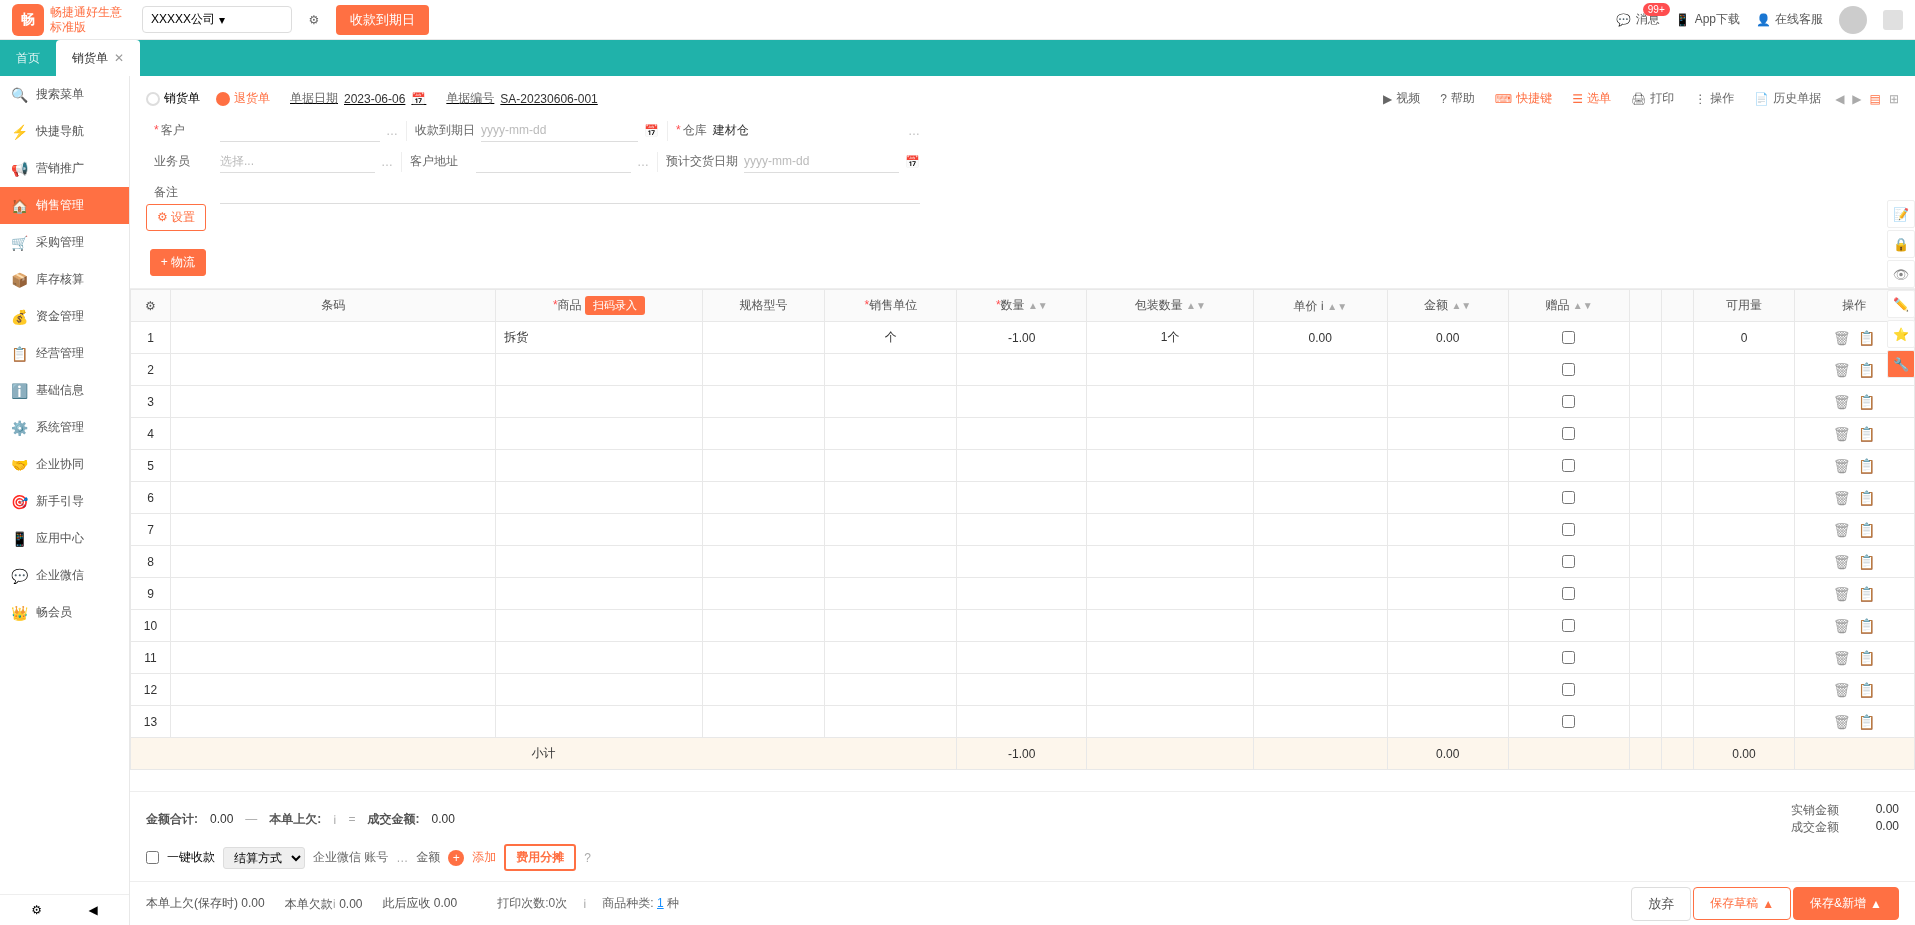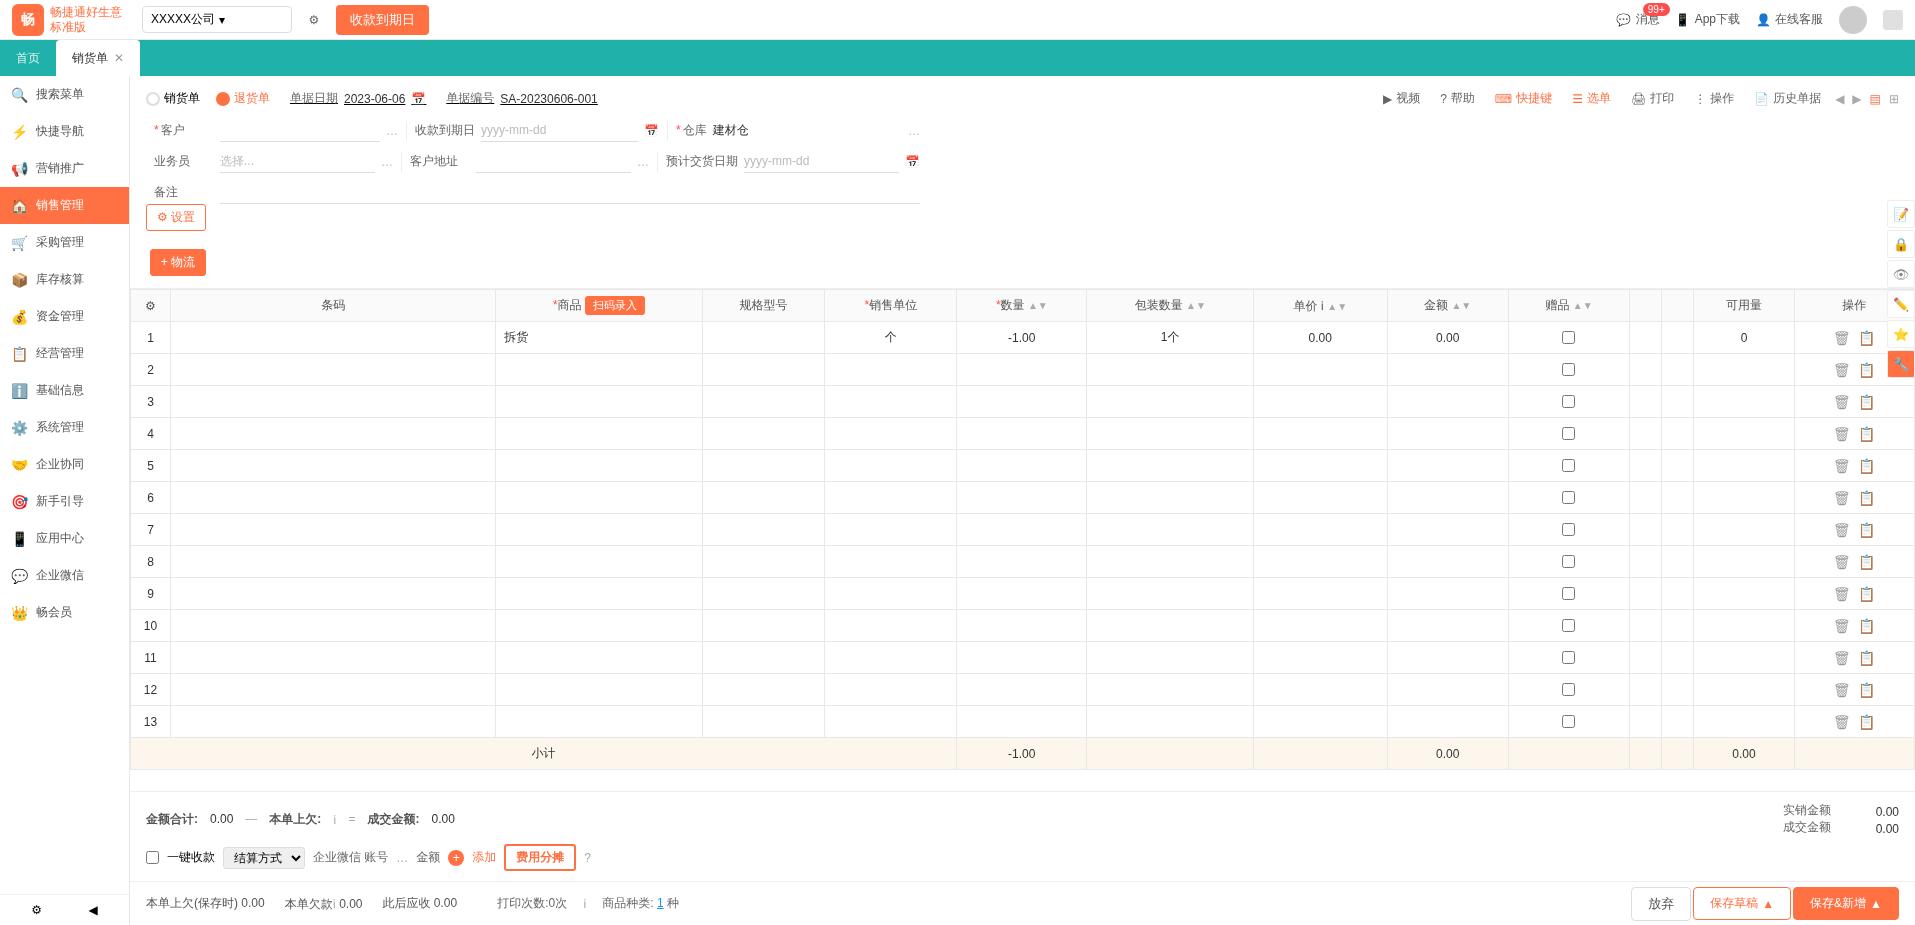--- a/index.html
+++ b/index.html
@@ -73,21 +73,21 @@
     .subtotal-row td { background: #fdf6ec; font-weight: 500; }
     .icon-btn { background: none; border: none; cursor: pointer; color: #999; font-size: 14px; padding: 2px; }
 
     
     .footer-area { background: white; border-top: 1px solid #eee; padding: 6px 16px; flex-shrink: 0; }
     .footer-row1 { display: flex; align-items: center; gap: 12px; padding: 4px 0; }
     .footer-row2 { display: flex; align-items: center; gap: 8px; padding: 4px 0; }
     .footer-label { color: #555; font-weight: bold; }
     .footer-value { color: #333; font-weight: 500; }
     .footer-sum { margin-left: auto; text-align: right; }
-    .sum-item { display: flex; gap: 8px; align-items: flex-end; justify-content: flex-end; }
+    .sum-item { display: flex; align-items: flex-start; justify-content: flex-end; }
     .sum-label { color: #666; }
     .sum-value { color: #333; min-width: 60px; text-align: right; }
 
     
     .bottom-bar { height: 44px; background: #fff; border-top: 1px solid #eee; display: flex; align-items: center; padding: 0 16px; flex-shrink: 0; }
     .bottom-info { display: flex; gap: 20px; }
     .bottom-info-item { color: #555; }
     .bottom-actions { margin-left: auto; display: flex; align-items: center; gap: 2px; }
     .bottom-btn { padding: 7px 16px; border-radius: 4px; cursor: pointer; font-size: 13px; }
     .btn-discard { background: white; border: 1px solid #ddd; color: #555; }

